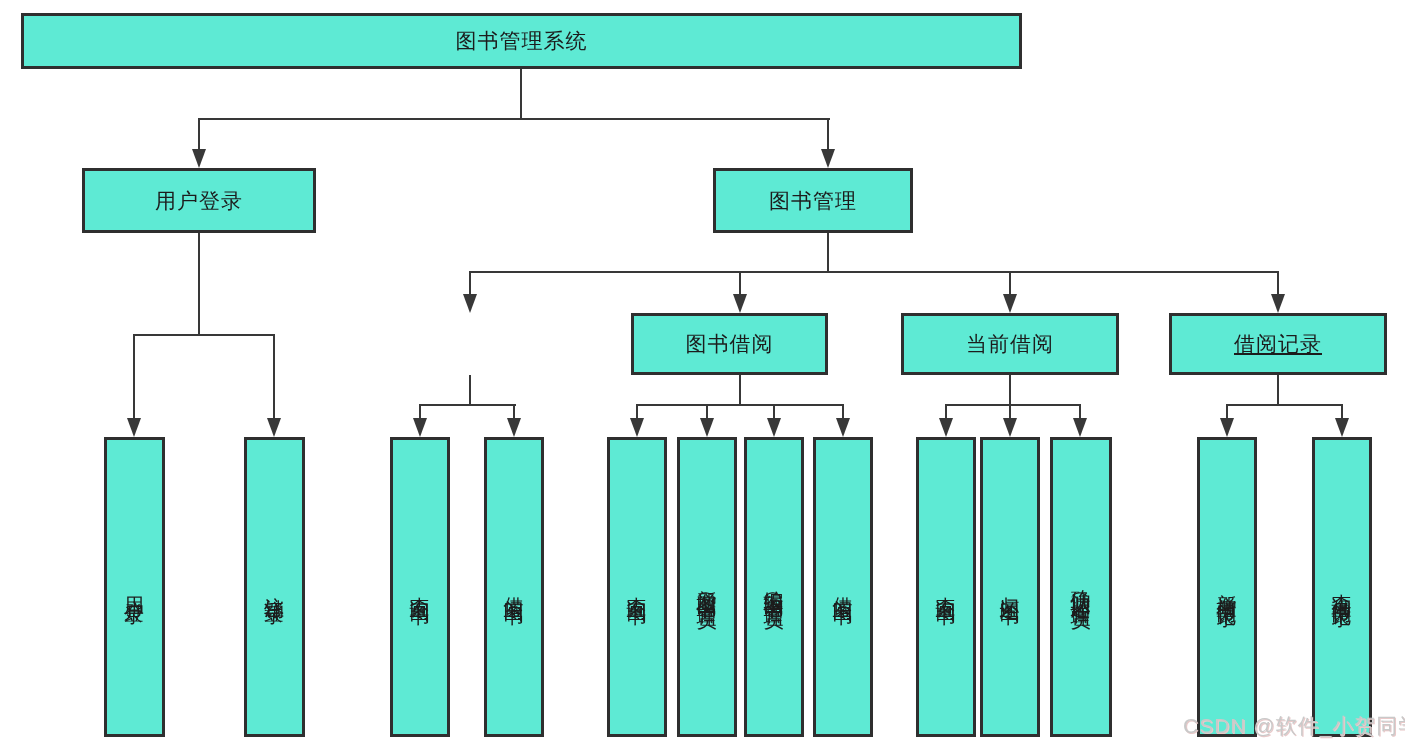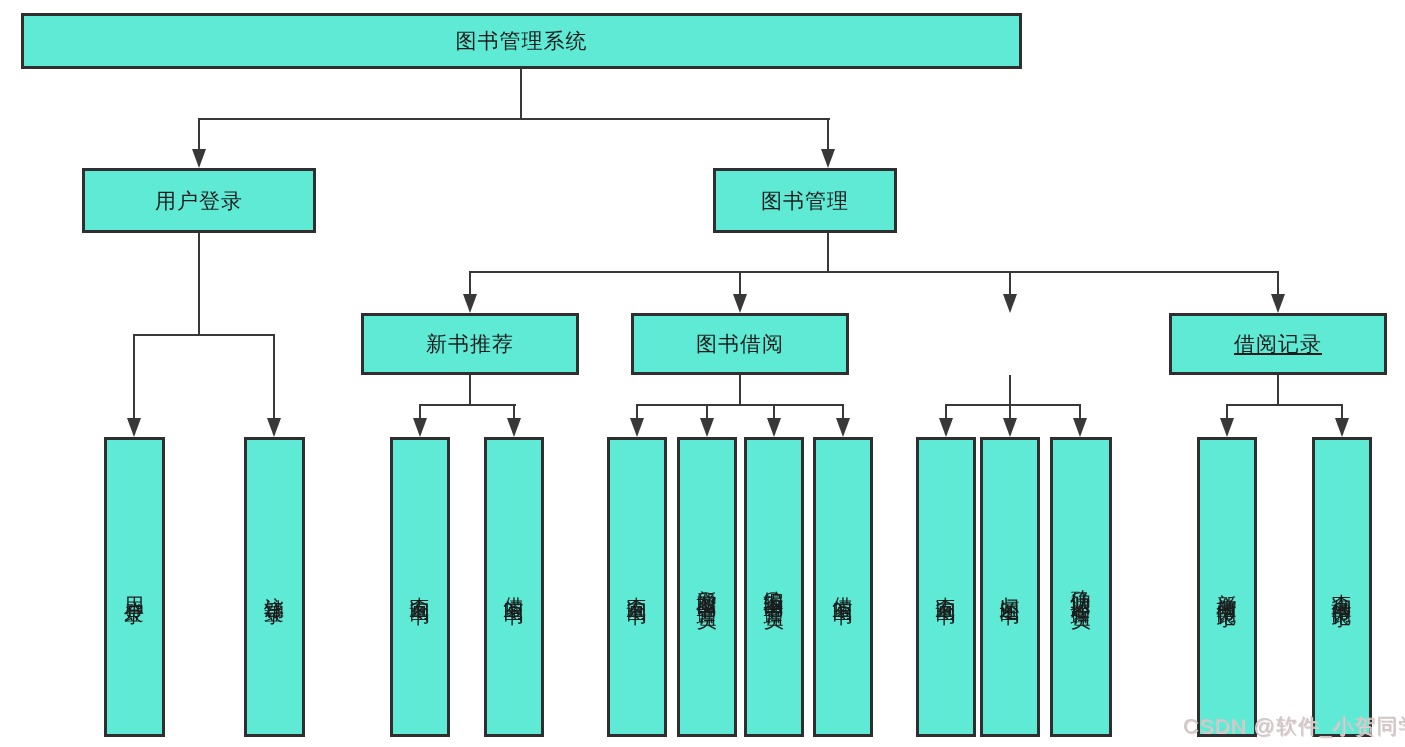--- a/index.html
+++ b/index.html
@@ -69,42 +69,42 @@
   <div class="node" style="left:21px; top:13px; width:1001px; height:56px;">图书管理系统</div>
 
   <div class="vline" style="left:520px; top:69px; height:51px;"></div>
   <div class="hline" style="left:198px; top:118px; width:632px;"></div>
   <div class="vline" style="left:198px; top:120px; height:31px;"></div>
   <div class="arrow" style="left:192px; top:149px;"></div>
   <div class="vline" style="left:827px; top:120px; height:31px;"></div>
   <div class="arrow" style="left:821px; top:149px;"></div>
 
   <div class="node" style="left:82px; top:168px; width:234px; height:65px;">用户登录</div>
-  <div class="node" style="left:713px; top:168px; width:184px; height:65px;">图书管理</div>
+  <div class="node" style="left:713px; top:168px; width:200px; height:65px;">图书管理</div>
 
   <div class="vline" style="left:198px; top:233px; height:103px;"></div>
   <div class="hline" style="left:133px; top:334px; width:142px;"></div>
   <div class="vline" style="left:133px; top:336px; height:83px;"></div>
   <div class="arrow" style="left:127px; top:418px;"></div>
   <div class="vline" style="left:273px; top:336px; height:83px;"></div>
   <div class="arrow" style="left:267px; top:418px;"></div>
 
   <div class="vline" style="left:827px; top:233px; height:40px;"></div>
   <div class="hline" style="left:469px; top:271px; width:810px;"></div>
   <div class="vline" style="left:469px; top:273px; height:23px;"></div>
   <div class="arrow" style="left:463px; top:294px;"></div>
   <div class="vline" style="left:739px; top:273px; height:23px;"></div>
   <div class="arrow" style="left:733px; top:294px;"></div>
   <div class="vline" style="left:1009px; top:273px; height:23px;"></div>
   <div class="arrow" style="left:1003px; top:294px;"></div>
   <div class="vline" style="left:1277px; top:273px; height:23px;"></div>
   <div class="arrow" style="left:1271px; top:294px;"></div>
 
-  <div class="node" style="left:361px; top:313px; width:218px; height:62px;">新书推荐</div>
-  <div class="node" style="left:631px; top:313px; width:218px; height:62px;">图书借阅</div>
+  <div class="node" style="left:631px; top:313px; width:197px; height:62px;">图书借阅</div>
+  <div class="node" style="left:901px; top:313px; width:218px; height:62px;">当前借阅</div>
   <div class="node" style="left:1169px; top:313px; width:218px; height:62px;text-decoration:underline;">借阅记录</div>
 
   <div class="vline" style="left:469px; top:375px; height:31px;"></div>
   <div class="hline" style="left:419px; top:404px; width:97px;"></div>
   <div class="vline" style="left:419px; top:406px; height:13px;"></div>
   <div class="arrow" style="left:413px; top:418px;"></div>
   <div class="vline" style="left:513px; top:406px; height:13px;"></div>
   <div class="arrow" style="left:507px; top:418px;"></div>
 
   <div class="vline" style="left:739px; top:375px; height:31px;"></div>

